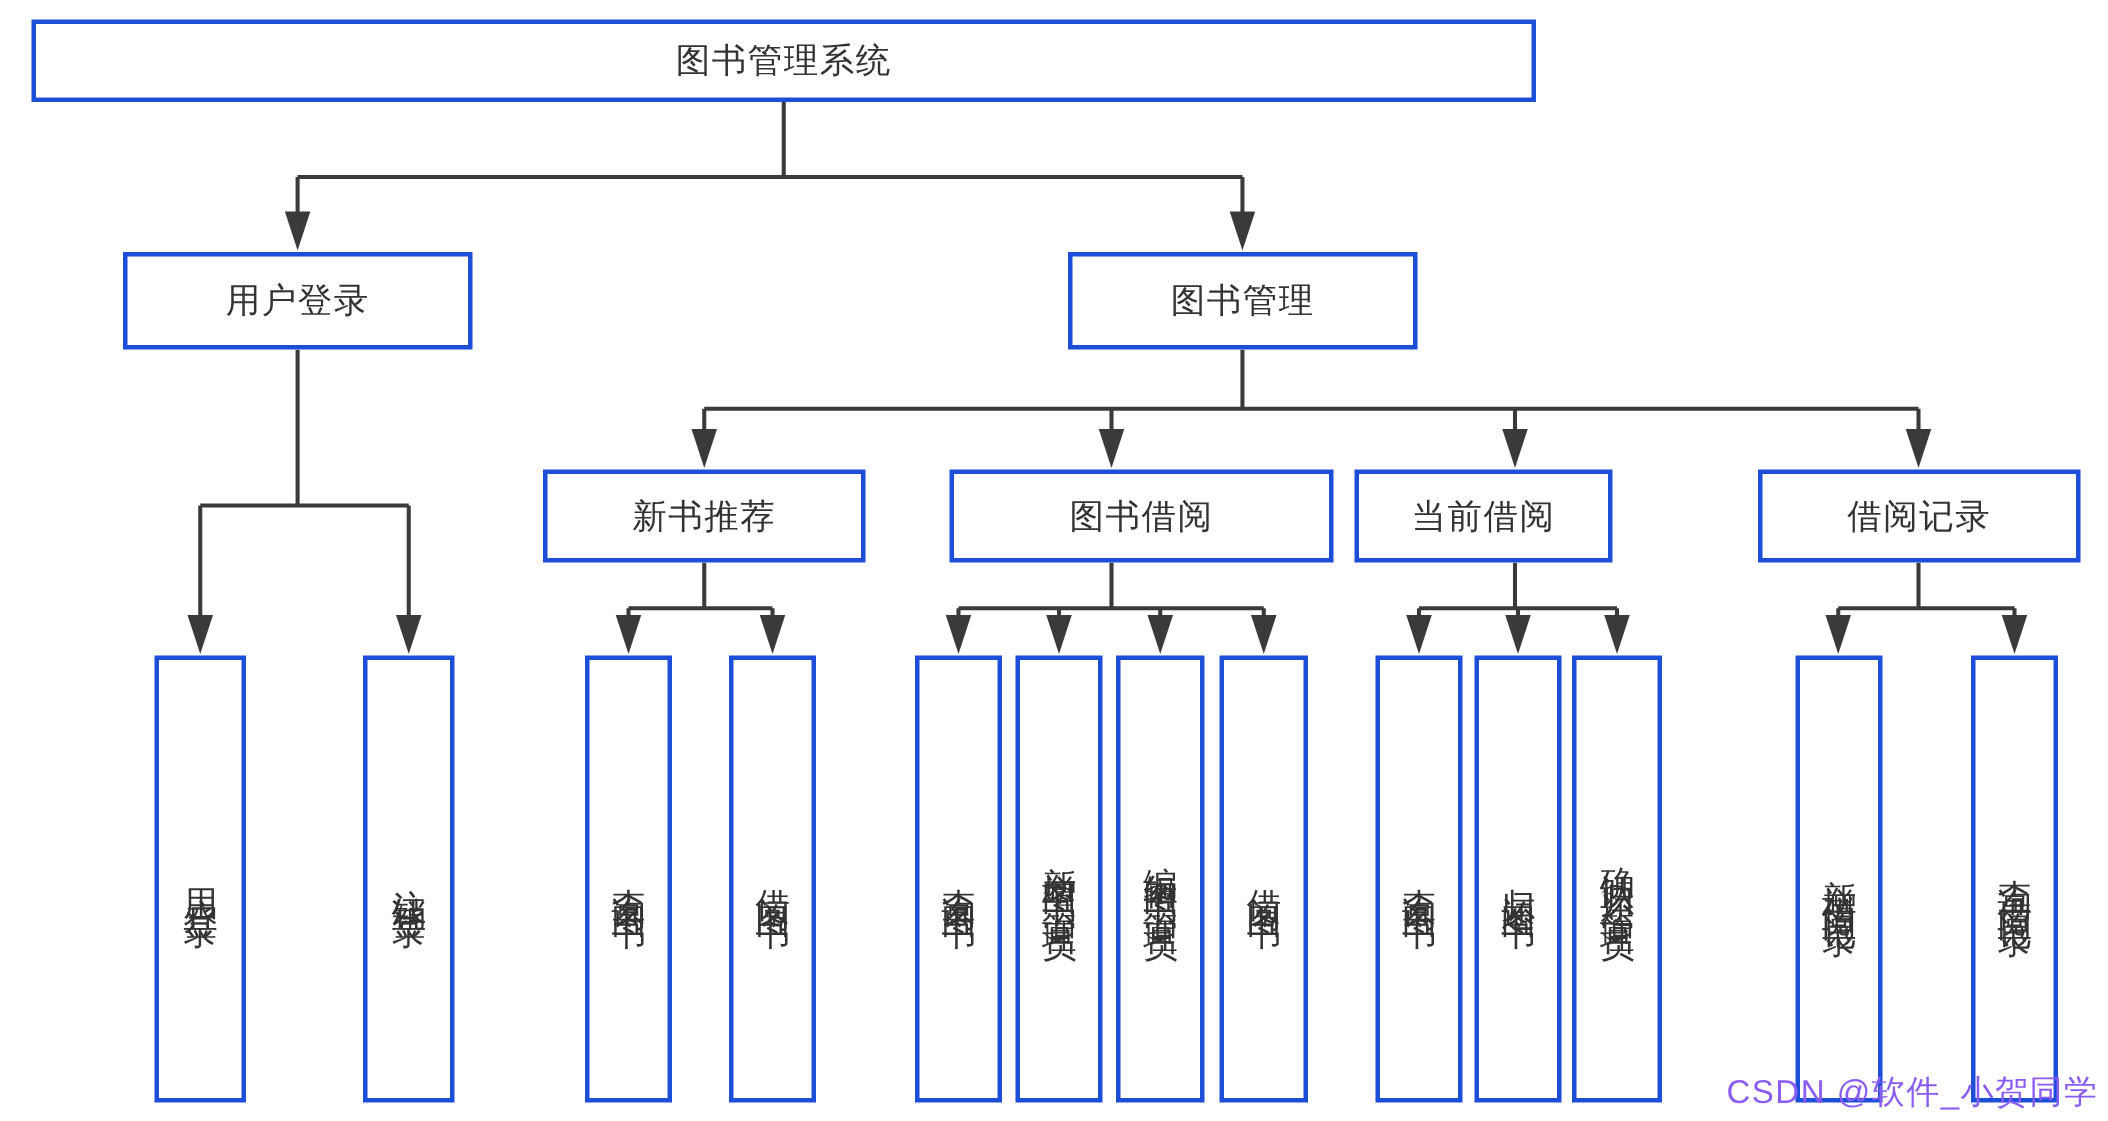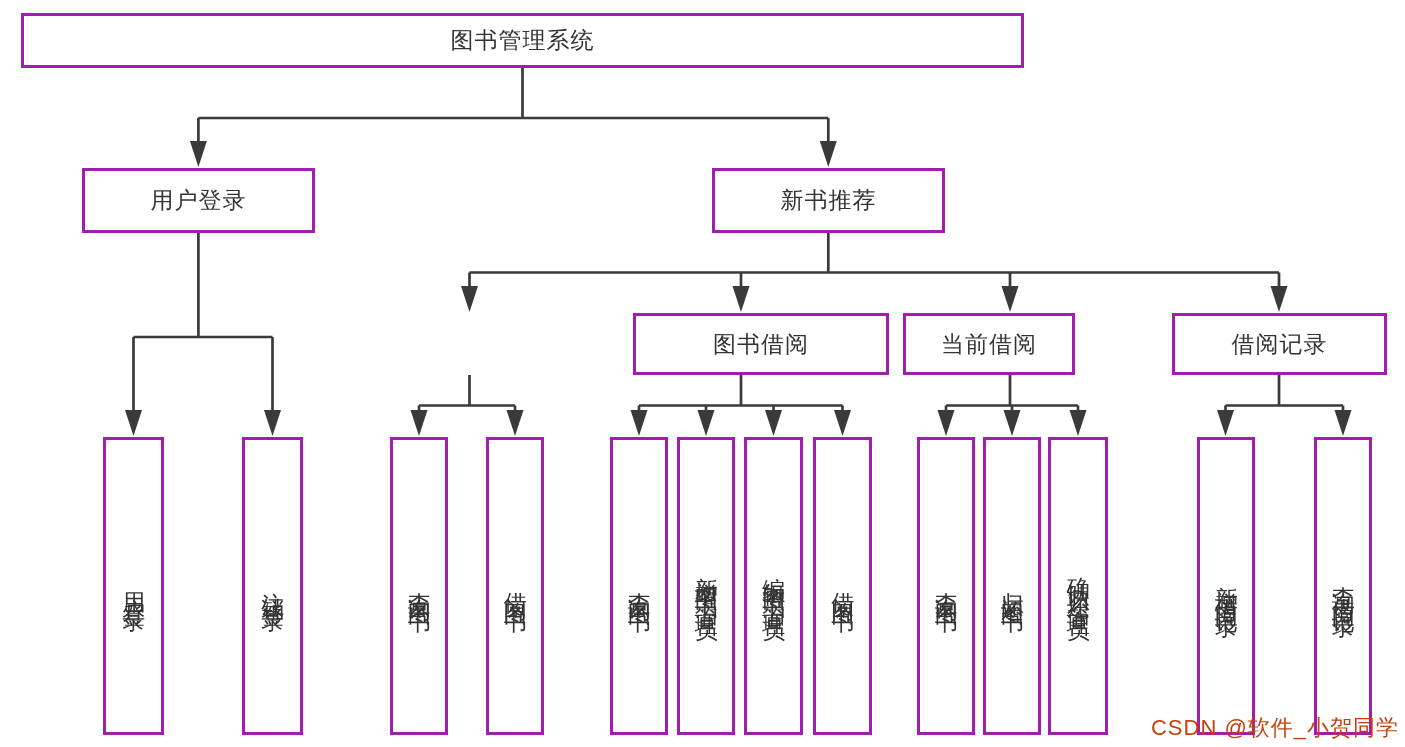--- a/index.html
+++ b/index.html
@@ -7,21 +7,21 @@
     position:relative;
     width:1405px;height:747px;
     background:#fff;
     font-family:"Liberation Sans","DejaVu Sans",sans-serif;
     overflow:hidden;
   }
   .wires{position:absolute;left:0;top:0;width:1405px;height:747px;}
   .box{
     position:absolute;
     box-sizing:border-box;
-    border:3px solid #a21caf;
+    border:3px solid #1d4ed8;
     background:#fff;
     display:flex;
     align-items:center;
     justify-content:center;
     color:#333;
   }
   .box.h span{
     font-size:23px;
     letter-spacing:1px;
     white-space:nowrap;
@@ -32,21 +32,21 @@
     font-size:23px;
     letter-spacing:6px;
     line-height:1.1;
     white-space:nowrap;
   }
   .watermark{
     position:absolute;
     right:6px;
     bottom:4px;
     font-size:22px;
-    color:#c2410c;
+    color:#8b5cf6;
     letter-spacing:1px;
     z-index:5;
     white-space:nowrap;
   }
 </style>
 </head>
 <body>
 
 <div class="stage">
 
@@ -110,23 +110,26 @@
   </svg>
 
   <div class="box h" style="left:21px;top:13px;width:1003px;height:55px">
     <span>图书管理系统</span>
   </div>
 
   <div class="box h" style="left:82px;top:168px;width:233px;height:65px">
     <span>用户登录</span>
   </div>
   <div class="box h" style="left:712px;top:168px;width:233px;height:65px">
+    <span>图书管理</span>
+  </div>
+
+  <div class="box h" style="left:362px;top:313px;width:215px;height:62px">
     <span>新书推荐</span>
   </div>
-
   <div class="box h" style="left:633px;top:313px;width:256px;height:62px">
     <span>图书借阅</span>
   </div>
   <div class="box h" style="left:903px;top:313px;width:172px;height:62px">
     <span>当前借阅</span>
   </div>
   <div class="box h" style="left:1172px;top:313px;width:215px;height:62px">
     <span>借阅记录</span>
   </div>
 

